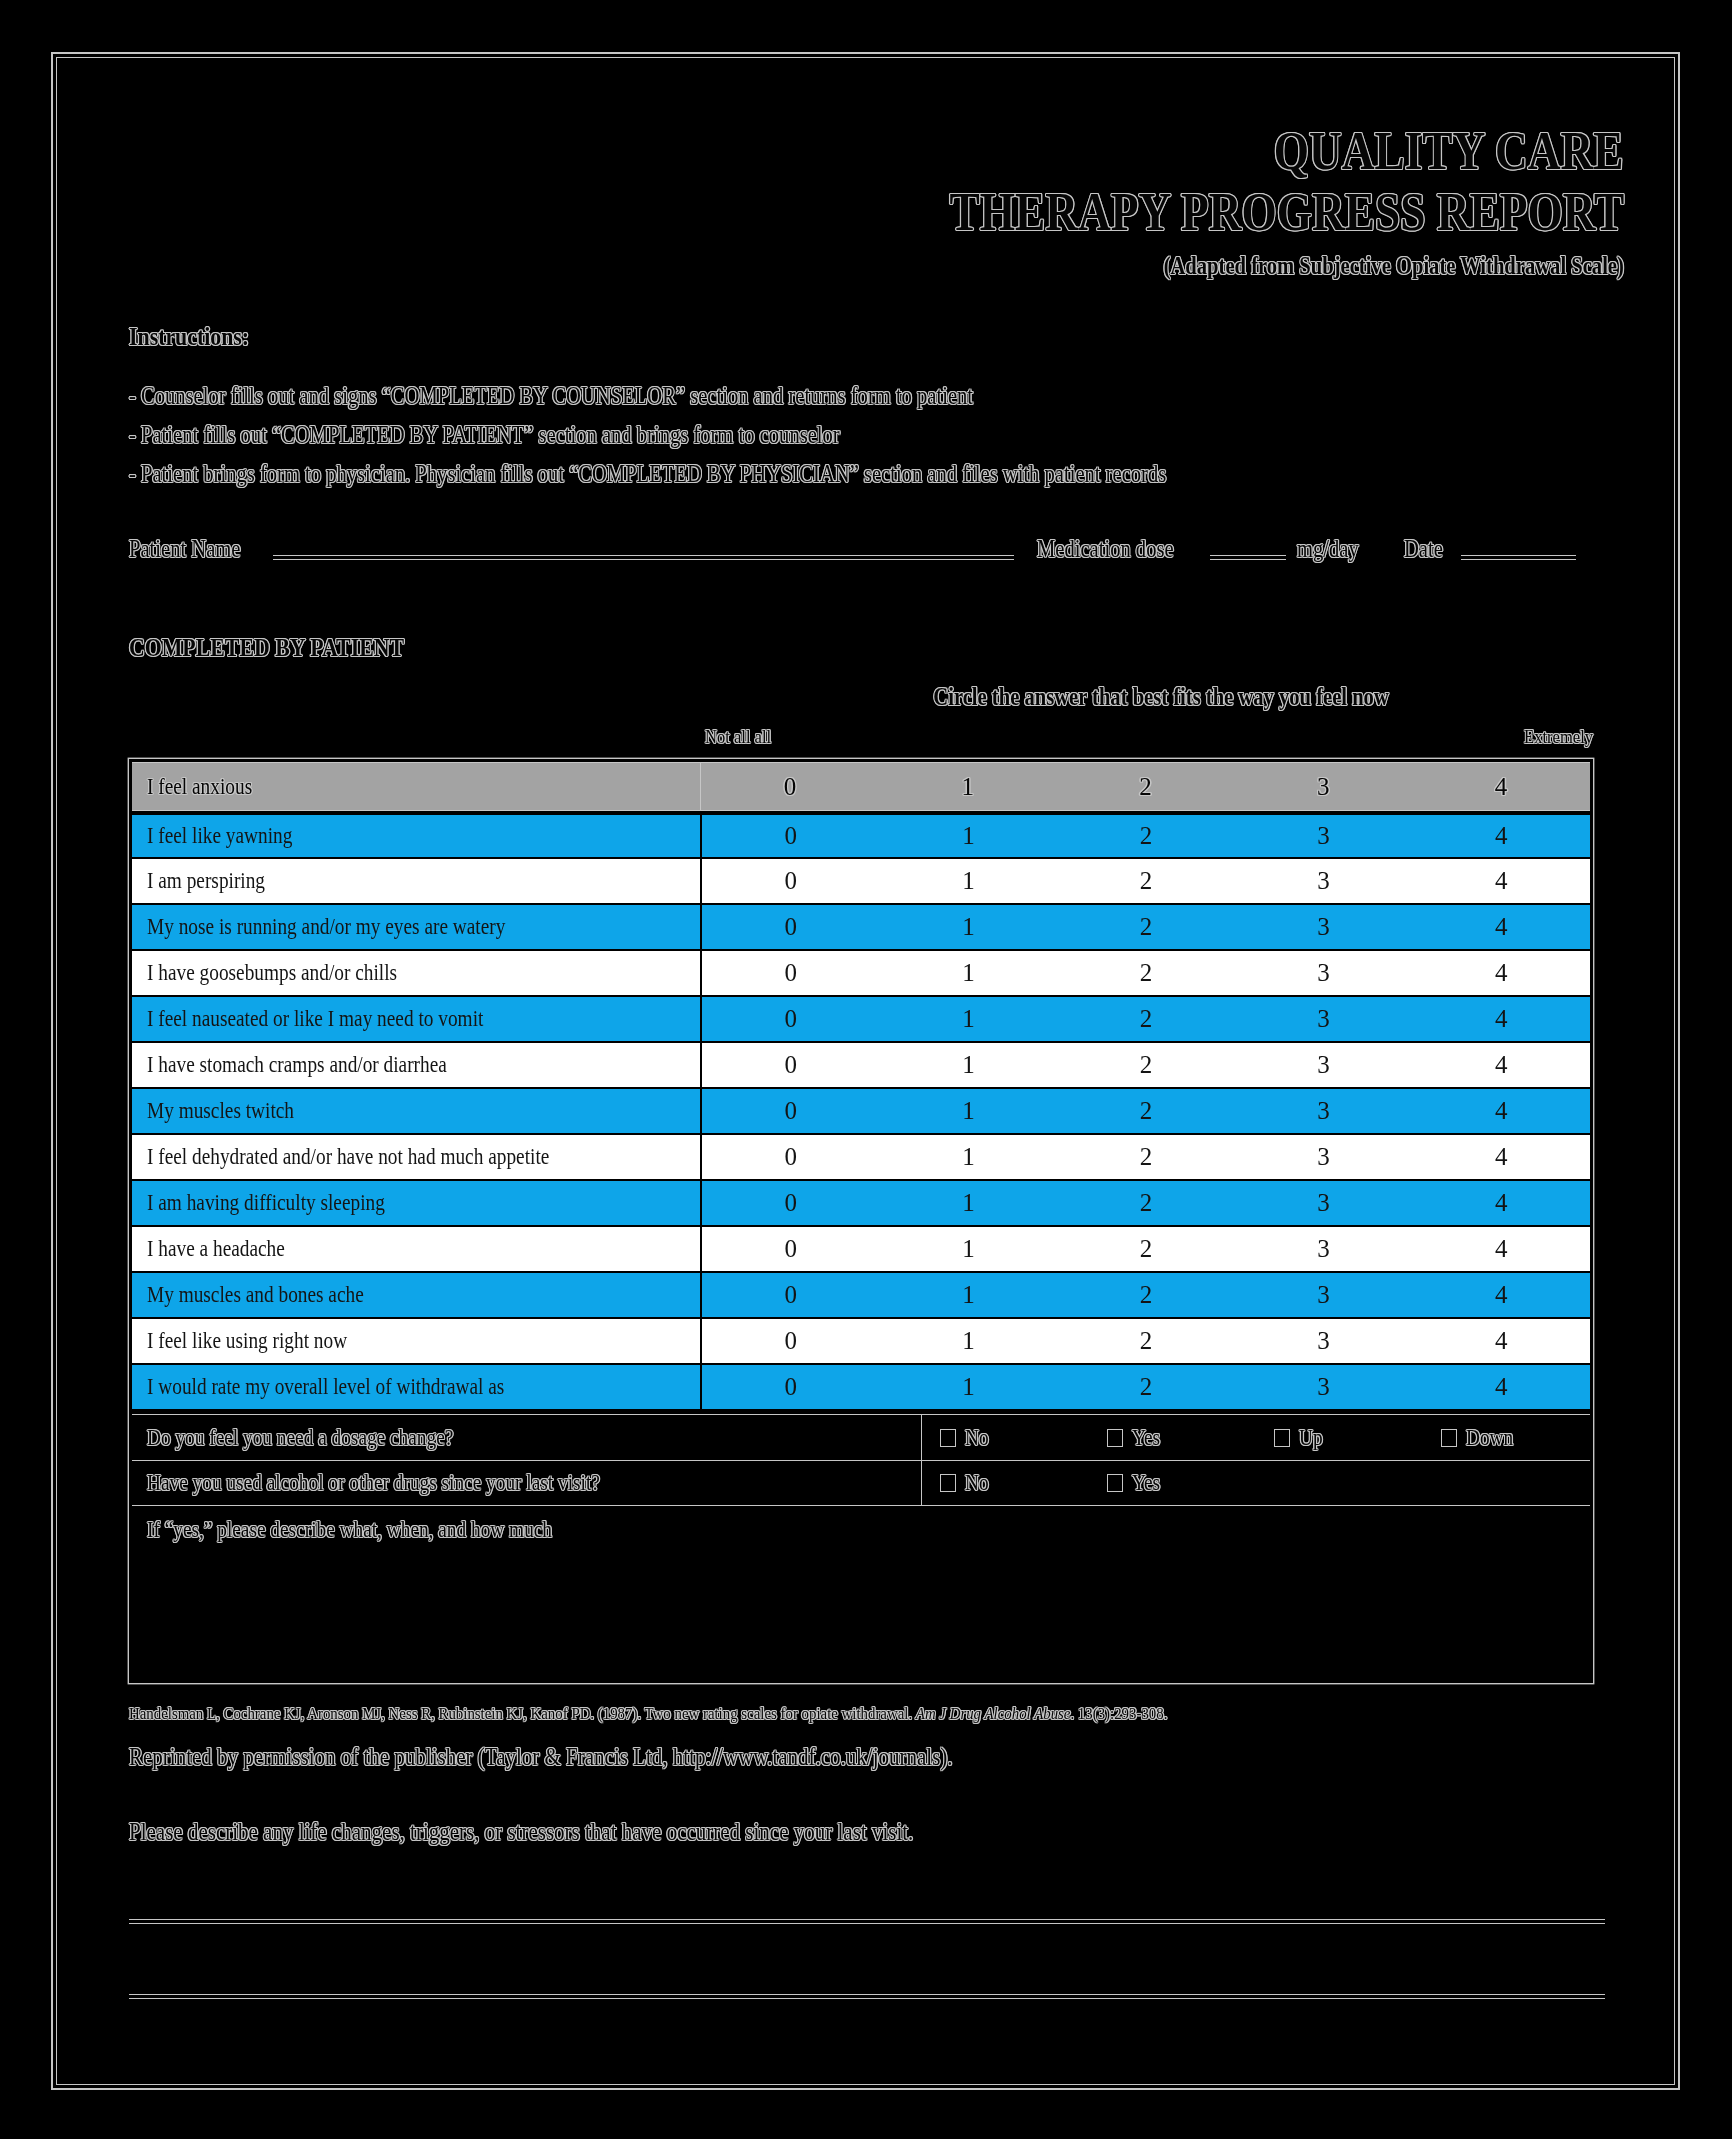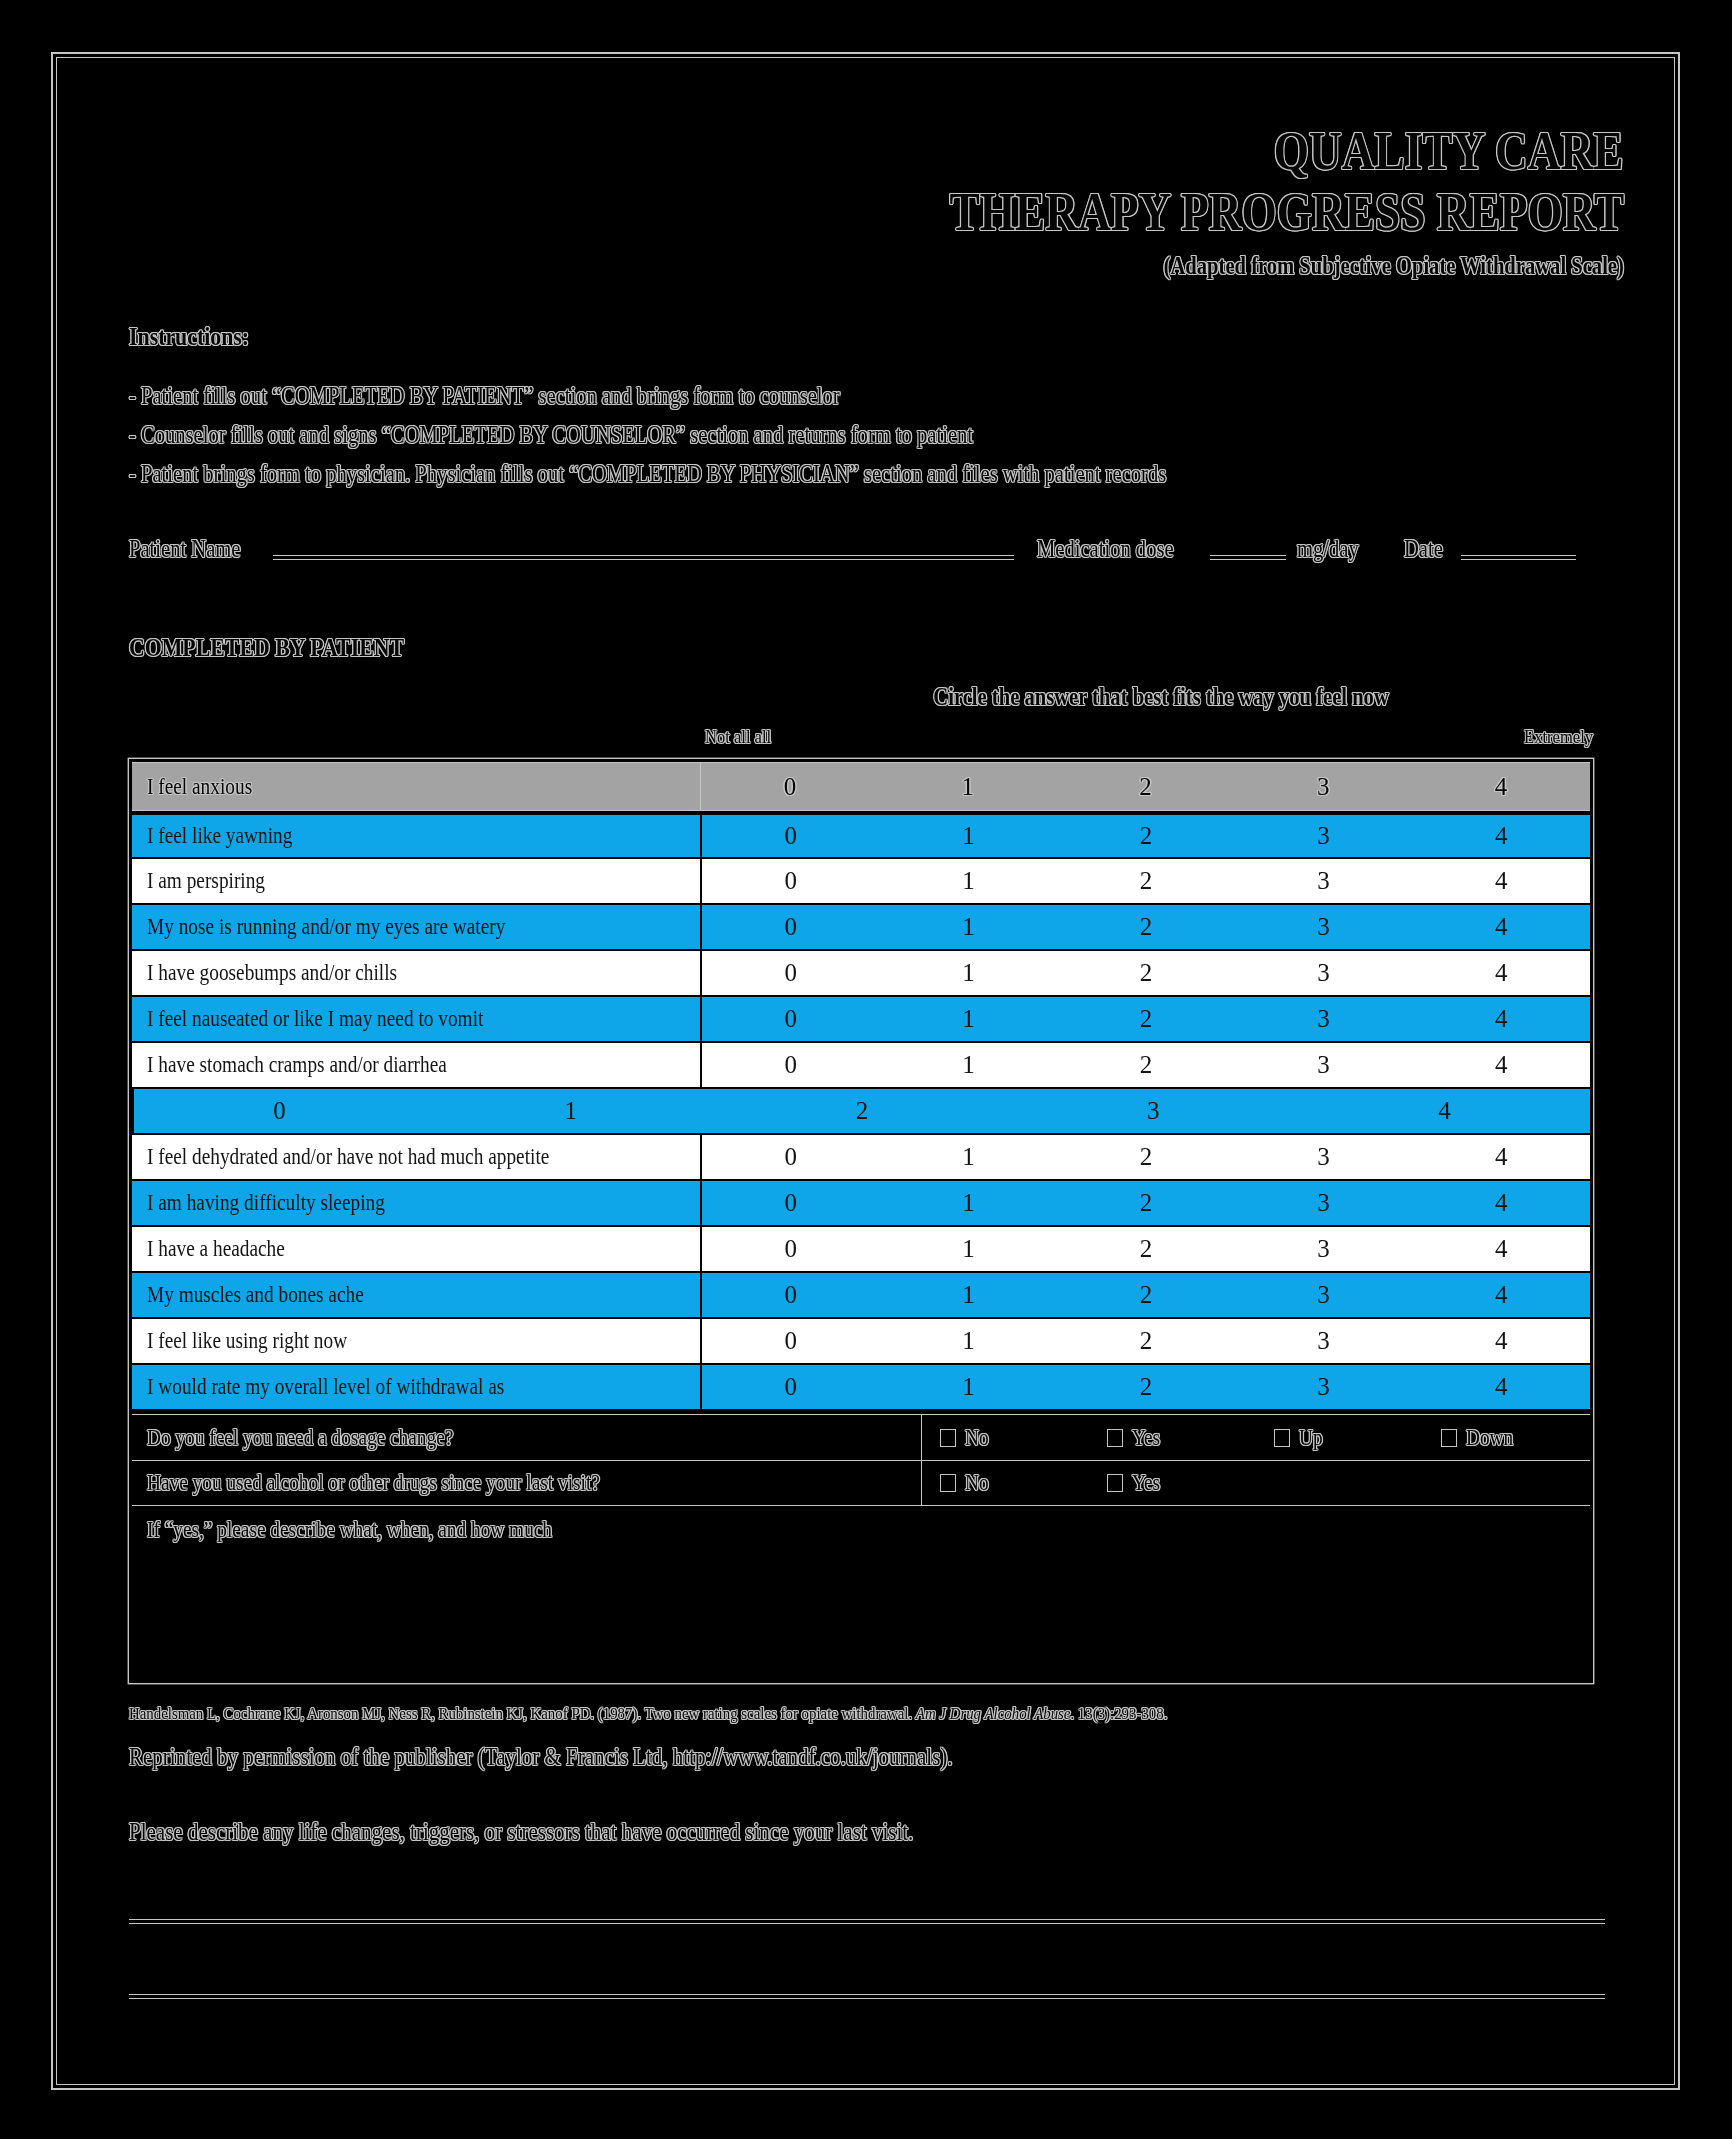--- a/index.html
+++ b/index.html
@@ -91,22 +91,22 @@
 
     <div class="titleblock">
       <div class="title ol"><span class="cd cdr">QUALITY CARE</span></div>
       <div class="title ol"><span class="cd cdr">THERAPY PROGRESS REPORT</span></div>
       <div class="subtitle ol"><span class="cd cdr">(Adapted from Subjective Opiate Withdrawal Scale)</span></div>
     </div>
 
     <div class="instructions">
       <div class="instr-h ol"><span class="cd">Instructions:</span></div>
       <div class="instr-list">
+        <div class="instr-item ol"><span class="cd">- Counselor fills out and signs “COMPLETED BY COUNSELOR” section and returns form to patient</span></div>
         <div class="instr-item ol"><span class="cd">- Patient fills out “COMPLETED BY PATIENT” section and brings form to counselor</span></div>
-        <div class="instr-item ol"><span class="cd">- Counselor fills out and signs “COMPLETED BY COUNSELOR” section and returns form to patient</span></div>
         <div class="instr-item ol"><span class="cd">- Patient brings form to physician. Physician fills out “COMPLETED BY PHYSICIAN” section and files with patient records</span></div>
       </div>
     </div>
 
     <div class="patientline">
       <span class="ol"><span class="cd">Patient Name</span></span>
       <span class="uline ul-name"></span>
       <span class="ol"><span class="cd">Medication dose</span></span>
       <span class="uline ul-dose"></span>
       <span class="ol"><span class="cd">mg/day</span></span>
@@ -280,20 +280,23 @@
           <div class="ncell">
               <span>3</span>
             </div>
           <div class="ncell">
               <span>4</span>
             </div>
         </div>
       </div>
 
       <div class="rrow alt">
+        <div class="q">
+            <span class="cd">My muscles twitch</span>
+          </div>
         <div class="nums">
           <div class="ncell">
               <span>0</span>
             </div>
           <div class="ncell">
               <span>1</span>
             </div>
           <div class="ncell">
               <span>2</span>
             </div>

